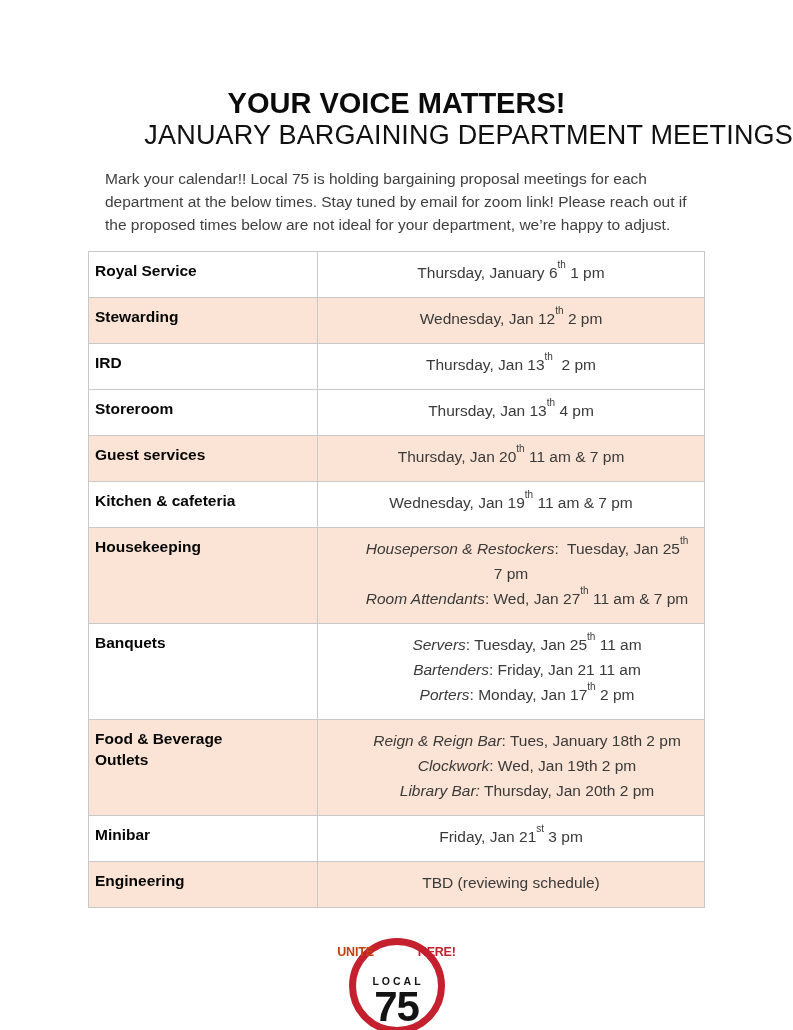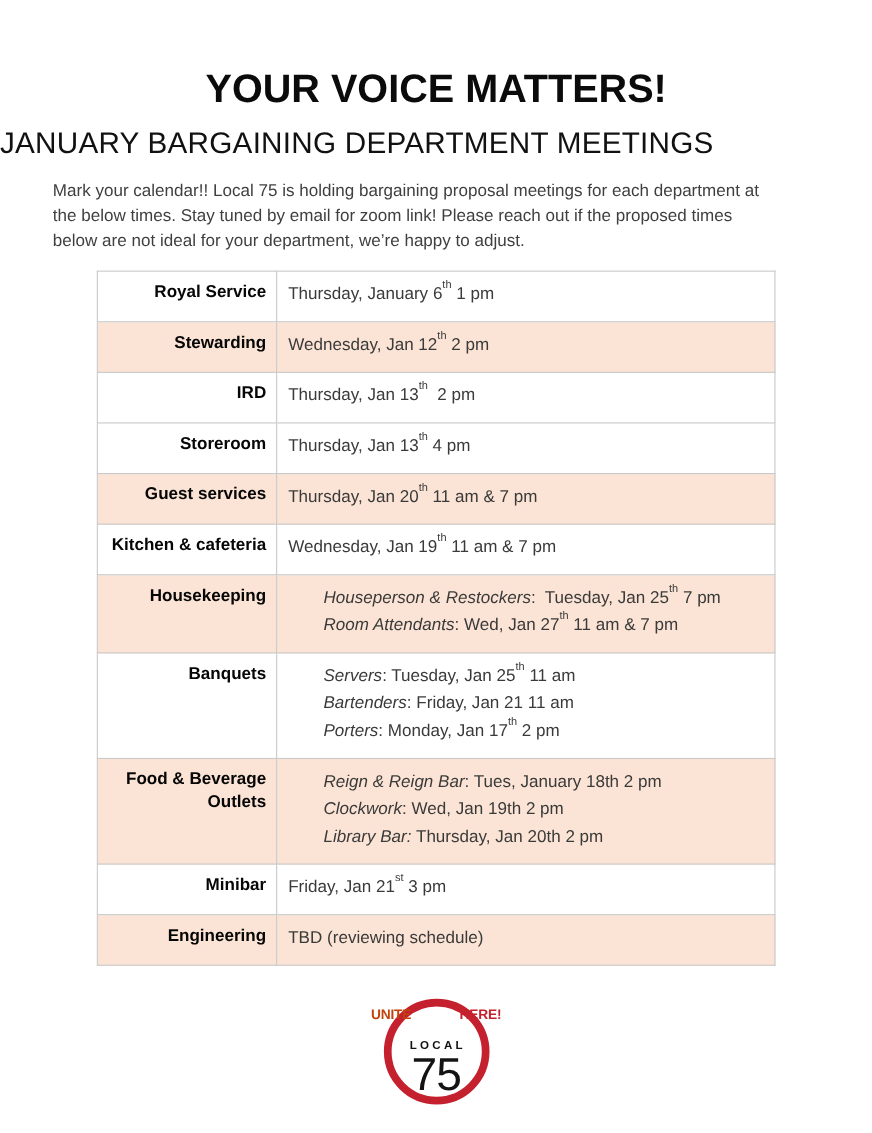--- a/index.html
+++ b/index.html
@@ -11,67 +11,66 @@
   *{box-sizing:border-box;margin:0;padding:0;}
   html,body{background:#ffffff;}
   body{
     width:793px;height:1030px;
     font-family:"Liberation Sans","DejaVu Sans",sans-serif;
     color:#000;
     overflow:hidden;
   }
   .page{width:793px;height:1030px;background:#fff;}
   h1.title{
-    margin-top:60px;
+    margin-top:87px;
     text-align:center;
-    font-size:36px;
+    font-size:29px;
     font-weight:bold;
     color:#0b0b0b;
   }
   h2.subtitle{
-    margin-top:13px;
-    text-align:left;
+    text-align:right;
     font-size:27px;
     font-weight:400;
     color:#111;
     letter-spacing:0.2px;
   }
   p.intro{
-    margin:16px 88px 0 48px;
+    margin:16px 88px 0 105px;
     font-size:15.5px;
     line-height:23px;
     color:var(--body-text);
   }
   table.schedule{
     border-collapse:collapse;
     margin:15px 0 0 88px;
     width:617px;
     table-layout:fixed;
   }
   table.schedule td{
     border:1px solid var(--border);
     vertical-align:top;
     font-size:15.5px;
   }
   tr.shaded td{background:var(--shade);}
   td.dept{
-    width:163px;
-    text-align:right;
+    width:229px;
+    text-align:left;
     font-weight:bold;
     padding:8px 9px 12px 6px;
     line-height:21px;
     white-space:pre-line;
     color:#060606;
   }
   td.times{
     padding:8px 10px 12px 10px;
     line-height:25px;
     color:#3a3a3a;
   }
-  td.times .entry{white-space:pre-wrap;}
+  td.times .entry{white-space:pre-wrap;text-align:center;}
   td.times i{font-style:italic;margin-left:32px;}
   td.times sup{
     font-size:10px;
     position:relative;
     top:-4px;
     line-height:0;
   }
   .logo{
     width:96px;height:96px;
     margin:30px auto 0;
@@ -84,21 +83,21 @@
   .logo-line1{
     font-size:12.5px;font-weight:bold;letter-spacing:-0.2px;line-height:13px;
   }
   .logo-line1 .lb{color:#c2410c;}
   .logo-line1 .lr{color:var(--red);padding-left:44px;}
   .logo-local{
     font-size:10.5px;font-weight:600;letter-spacing:3px;
     color:#131313;line-height:13px;margin-left:3px;margin-top:16px;
   }
   .logo-number{
-    font-size:42px;font-weight:normal;color:#131313;
+    font-size:42px;font-weight:bold;color:#131313;
     line-height:38px;letter-spacing:-1px;
   }
 </style>
 </head>
 <body>
 
 <div class="page">
 
   <h1 class="title">YOUR VOICE MATTERS!</h1>
 

